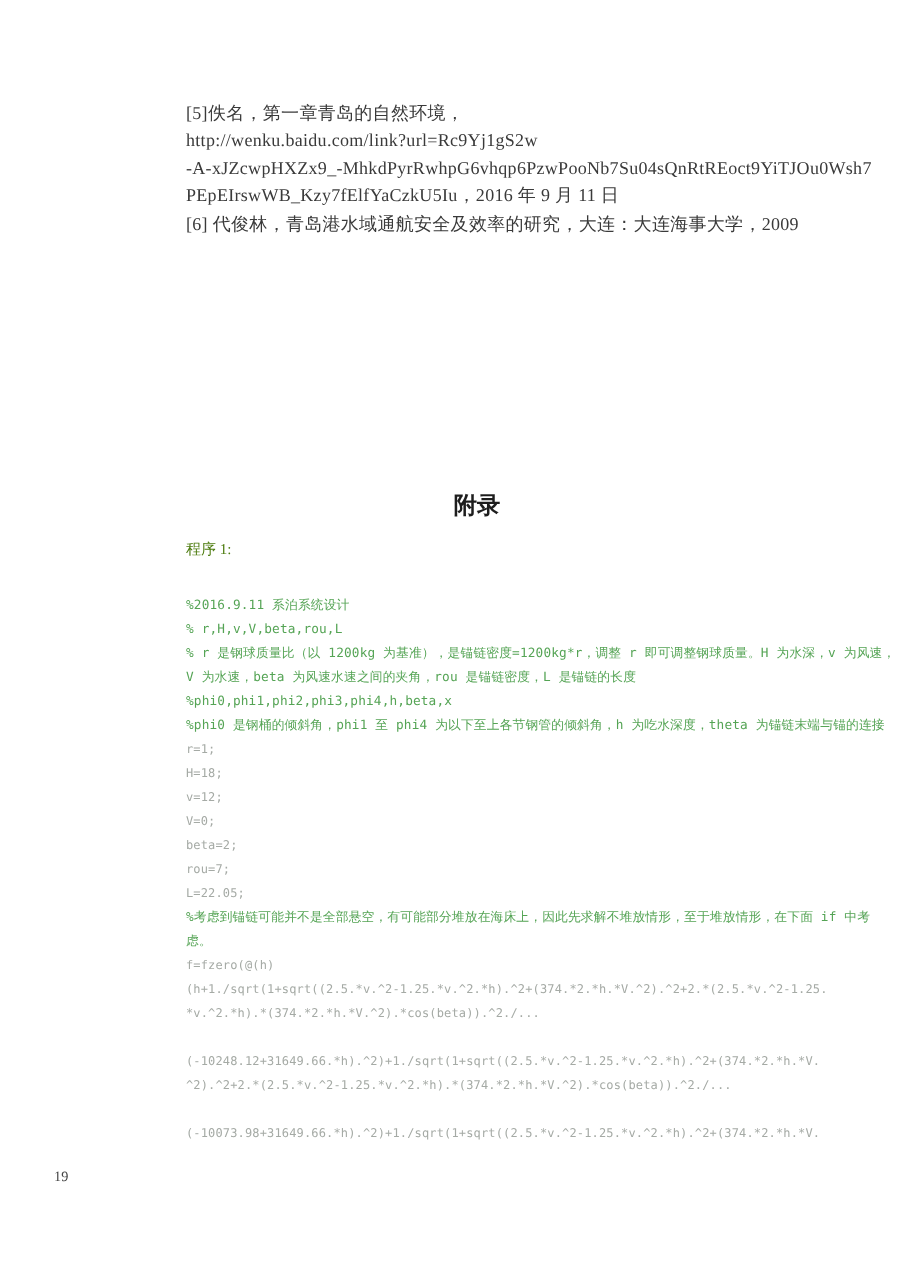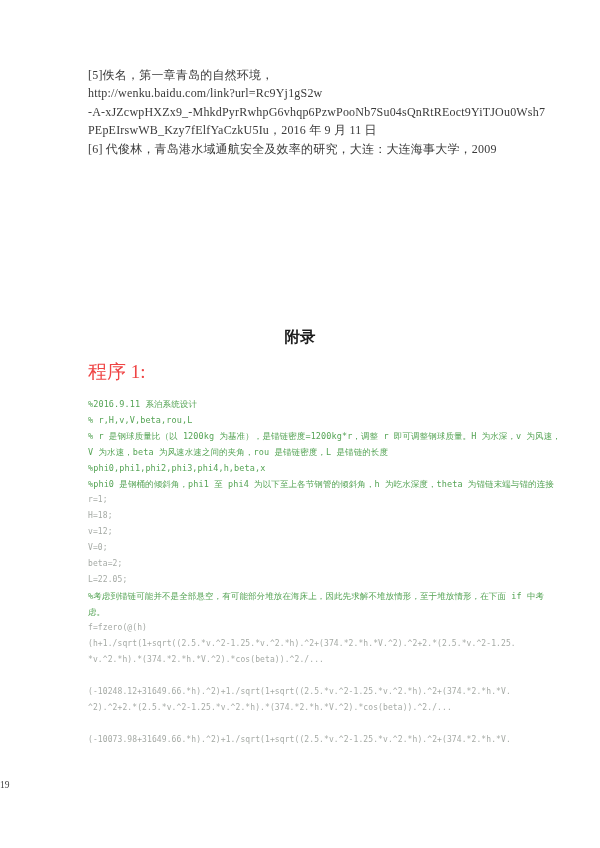--- a/index.html
+++ b/index.html
@@ -12,20 +12,21 @@
     height: 848px;
     position: relative;
     overflow: hidden;
     font-family: "Liberation Serif", serif;
     color: #3a3a3a;
   }
   .page {
     position: absolute;
     inset: 0;
     background: #ffffff;
+    margin-left: 36px;
   }
   
   .refs {
     position: absolute;
     left: 88px;
     top: 66px;
     width: 436px;
     font-size: 12px;
     line-height: 18.4px;
     color: #3a3a3a;
@@ -44,22 +45,22 @@
     font-family: Liberation Mono, monospace;
     font-weight: bold;
     font-size: 15.5px;
     color: #1d1d1d;
   }
   
   .program-label {
     position: absolute;
     left: 88px;
     top: 359px;
-    font-size: 19px;
-    color: #ef4444;
+    font-size: 10px;
+    color: #4d7c0f;
   }
   
   .code-block {
     position: absolute;
     left: 88px;
     top: 396px;
     width: 436px;
   }
   .code-line {
     height: 16px;
@@ -110,20 +111,21 @@
       <div class="code-line comment">% r,H,v,V,beta,rou,L</div>
       <div class="code-line comment">% r 是钢球质量比（以 1200kg 为基准），是锚链密度=1200kg*r，调整 r 即可调整钢球质量。H 为水深，v 为风速，</div>
       <div class="code-line comment">V 为水速，beta 为风速水速之间的夹角，rou 是锚链密度，L 是锚链的长度</div>
       <div class="code-line comment">%phi0,phi1,phi2,phi3,phi4,h,beta,x</div>
       <div class="code-line comment">%phi0 是钢桶的倾斜角，phi1 至 phi4 为以下至上各节钢管的倾斜角，h 为吃水深度，theta 为锚链末端与锚的连接</div>
       <div class="code-line code">r=1;</div>
       <div class="code-line code">H=18;</div>
       <div class="code-line code">v=12;</div>
       <div class="code-line code">V=0;</div>
       <div class="code-line code">beta=2;</div>
+      <div class="code-line code">rou=7;</div>
       <div class="code-line code">L=22.05;</div>
       <div class="code-line comment">%考虑到锚链可能并不是全部悬空，有可能部分堆放在海床上，因此先求解不堆放情形，至于堆放情形，在下面 if 中考</div>
       <div class="code-line comment">虑。</div>
       <div class="code-line code">f=fzero(@(h)</div>
       <div class="code-line code">(h+1./sqrt(1+sqrt((2.5.*v.^2-1.25.*v.^2.*h).^2+(374.*2.*h.*V.^2).^2+2.*(2.5.*v.^2-1.25.</div>
       <div class="code-line code">*v.^2.*h).*(374.*2.*h.*V.^2).*cos(beta)).^2./...</div>
       <div class="code-line blank">&nbsp;</div>
       <div class="code-line code">(-10248.12+31649.66.*h).^2)+1./sqrt(1+sqrt((2.5.*v.^2-1.25.*v.^2.*h).^2+(374.*2.*h.*V.</div>
       <div class="code-line code">^2).^2+2.*(2.5.*v.^2-1.25.*v.^2.*h).*(374.*2.*h.*V.^2).*cos(beta)).^2./...</div>
       <div class="code-line blank">&nbsp;</div>

